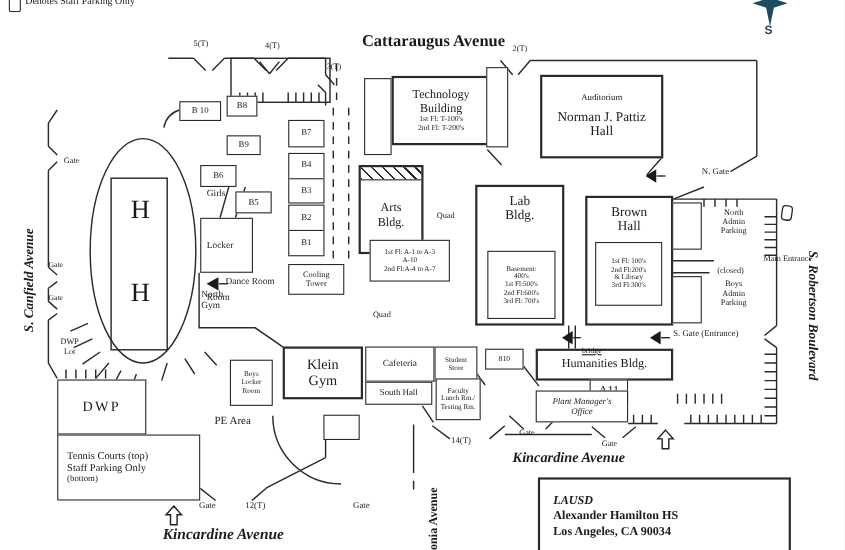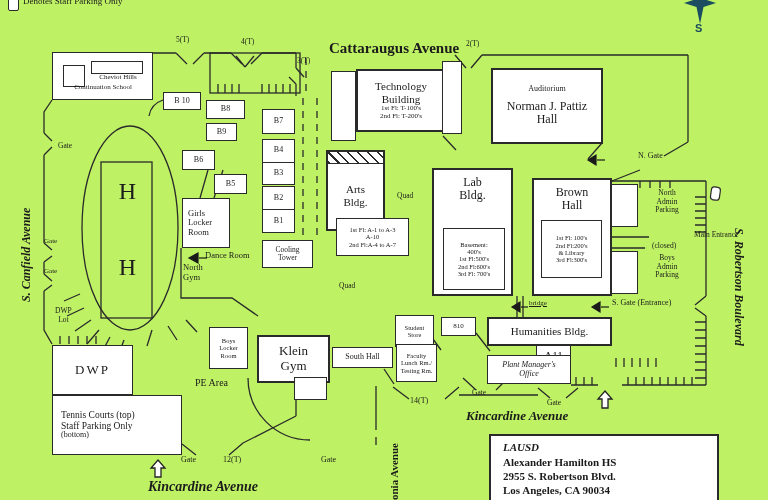--- a/index.html
+++ b/index.html
@@ -1,16 +1,16 @@
 <!DOCTYPE html>
 <html><head>
 <meta charset="utf-8">
 <style>
   html,body{margin:0;padding:0;background:#e8e8e8;}
-  .map{position:relative;width:768px;height:500px;background:#bef264;overflow:hidden;
+  .map{position:relative;width:768px;height:500px;background:#ffffff;overflow:hidden;
        font-family:"Liberation Serif",serif;color:#1b1b1b;}
   svg.lines{position:absolute;left:0;top:0;z-index:1;}
   .b{position:absolute;border:1.4px solid #2a2a2a;background:#fff;box-sizing:border-box;
      display:flex;flex-direction:column;align-items:center;justify-content:center;
      text-align:center;line-height:1.12;z-index:2;}
   .thick{border-width:2px;}
   .split{padding:0;justify-content:stretch;}
   .split>span{flex:1;display:flex;align-items:center;justify-content:center;width:100%;}
   .split>span+span{border-top:1.4px solid #2a2a2a;}
   .lbl{position:absolute;white-space:nowrap;line-height:1.1;z-index:3;}
@@ -93,21 +93,21 @@
 
     <rect x="711" y="187" width="9" height="13" rx="3" fill="#fff" stroke="#2a2a2a" stroke-width="1.2" transform="rotate(8 715 193)"></rect>
 
     <path fill="#1b4c5f" d="M700,-16 L703.5,-1 L716,3 L703.5,7 L700,24 L696.5,7 L684,3 L696.5,-1 Z"></path>
   </svg>
 
   <div class="sq" style="left:8px;top:-2px;width:9px;height:11px;"></div>
   <span class="lbl f9" style="left:23px;top:-3px;">Denotes Staff Parking Only</span>
   <span class="lbl f11 bold sans" style="left:695px;top:22px;color:#1b4c5f;">S</span>
 
-  <span class="lbl f15 bold" style="left:329px;top:40px;">Cattaraugus Avenue</span>
+  <span class="lbl f15 bold" style="left:329px;top:30px;">Cattaraugus Avenue</span>
   <span class="lbl f12 bold ital vup" style="left:20px;top:302px;width:120px;">S. Canfield Avenue</span>
   <span class="lbl f12 bold ital vdn" style="left:745px;top:228px;width:212px;">S. Robertson Boulevard</span>
   <span class="lbl f14 bold ital" style="left:148px;top:479px;">Kincardine Avenue</span>
   <span class="lbl f13 bold ital" style="left:466px;top:409px;">Kincardine Avenue</span>
   <span class="lbl f11 bold vup" style="left:388px;top:500px;width:82px;">onia Avenue</span>
 
   <span class="lbl f75" style="left:176px;top:36px;">5(T)</span>
   <span class="lbl f75" style="left:241px;top:38px;">4(T)</span>
   <span class="lbl f75" style="left:297px;top:57px;">3(T)</span>
   <span class="lbl f75" style="left:466px;top:40px;">2(T)</span>
@@ -125,50 +125,44 @@
   <span class="lbl f75" style="left:472px;top:389px;">Gate</span>
   <span class="lbl f75" style="left:547px;top:399px;">Gate</span>
 
   <span class="lbl f75" style="left:397px;top:192px;">Quad</span>
   <span class="lbl f75" style="left:339px;top:282px;">Quad</span>
   <span class="lbl f10" style="left:195px;top:377px;">PE Area</span>
   <div class="grp f75" style="left:55px;top:307px;">
     <div>DWP</div>
     <div>Lot</div>
   </div>
-  <span class="lbl f7" style="left:529px;top:300px;text-decoration:underline;">bridge</span>
+  <span class="lbl f7" style="left:529px;top:316px;text-decoration:underline;">bridge</span>
   <span class="lbl f85" style="left:205px;top:251px;">Dance Room</span>
   <div class="grp f85" style="left:183px;top:263px;text-align:left;">
     <div>North</div>
     <div>Gym</div>
   </div>
   <div class="grp f75" style="left:645px;top:189px;width:44px;">
     <div>North</div>
     <div>Admin</div>
     <div>Parking</div>
   </div>
   <div class="grp f75" style="left:645px;top:254px;width:44px;">
     <div>Boys</div>
     <div>Admin</div>
     <div>Parking</div>
   </div>
   <span class="hfield" style="left:103px;top:178px;width:49px;text-align:center;">H</span>
   <span class="hfield" style="left:103px;top:254px;width:49px;text-align:center;">H</span>
 
-  <div class="b" style="left:52px;top:52px;width:101px;height:48px;">
-    <span style="position:absolute;left:10px;top:12px;width:20px;height:20px;border:1.3px solid #2a2a2a;"></span>
-    <span style="position:absolute;left:38px;top:8px;width:50px;height:11px;border:1.3px solid #2a2a2a;"></span>
-    <span class="f7" style="position:absolute;left:32px;top:21px;width:66px;">Cheviot Hills</span>
-    <span class="f7" style="position:absolute;left:2px;top:31px;width:96px;">Continuation School</span>
-  </div>
 
   <div class="b f8" style="left:163px;top:92px;width:38px;height:18px;">
       <span>B 10</span>
     </div>
-  <div class="b f8" style="left:206px;top:100px;width:39px;height:19px;">
+  <div class="b f8" style="left:206px;top:87px;width:28px;height:19px;">
       <span>B8</span>
     </div>
   <div class="b f8" style="left:206px;top:123px;width:31px;height:18px;">
       <span>B9</span>
     </div>
   <div class="b f8" style="left:182px;top:150px;width:33px;height:20px;">
       <span>B6</span>
     </div>
   <div class="b f8" style="left:214px;top:150px;width:33px;height:20px;margin-top:24px;">
       <span>B5</span>
@@ -231,37 +225,40 @@
     <span class="f12" style="margin-top:6px;">Brown</span>
     <span class="f12">Hall</span>
   </div>
   <div class="b f65" style="left:541px;top:220px;width:61px;height:58px;">
     <span>1st Fl: 100's</span>
     <span>2nd Fl:200's</span>
     <span>&amp; Library</span>
     <span>3rd Fl:300's</span>
   </div>
 
-  <div class="b f85" style="left:182px;top:198px;width:48px;height:50px;align-items:flex-start;padding-left:5px;text-align:left;">
+  <div class="b f85" style="left:182px;top:198px;width:48px;height:50px;align-items:flex-start;padding-left:5px;text-align:left;gap:38px;">
     <span>Girls</span>
     <span>Locker</span>
     <span>Room</span>
   </div>
 
-  <div class="b thick" style="left:257px;top:315px;width:73px;height:48px;margin-top:20px;">
+  <div class="b thick" style="left:257px;top:315px;width:73px;height:48px;">
     <span class="f13">Klein</span>
     <span class="f13">Gym</span>
   </div>
   <div class="b f65" style="left:209px;top:327px;width:39px;height:42px;">
     <span>Boys</span>
     <span>Locker</span>
     <span>Room</span>
   </div>
   <div class="b" style="left:294px;top:377px;width:33px;height:23px;"></div>
 
+  <div class="b f85" style="left:332px;top:315px;width:63px;height:32px;">
+    <span>Cafeteria</span>
+  </div>
   <div class="b f65" style="left:395px;top:315px;width:39px;height:32px;">
     <span>Student</span>
     <span>Store</span>
   </div>
   <div class="b f8" style="left:332px;top:347px;width:61px;height:21px;">
     <span>South Hall</span>
   </div>
   <div class="b f65" style="left:396px;top:344px;width:41px;height:38px;">
     <span>Faculty</span>
     <span>Lunch Rm./</span>
@@ -290,17 +287,16 @@
   </div>
   <div class="b" style="left:52px;top:395px;width:130px;height:60px;align-items:flex-start;padding-left:8px;text-align:left;">
     <span class="f95">Tennis Courts (top)</span>
     <span class="f95">Staff Parking Only</span>
     <span class="f8">(bottom)</span>
   </div>
 
   <div class="b thick" style="left:489px;top:434px;width:230px;height:70px;align-items:flex-start;padding-left:12px;text-align:left;line-height:1.3;">
     <span class="f11 bold ital">LAUSD</span>
     <span class="f11 bold">Alexander Hamilton HS</span>
-    <span class="f11 bold">2955 S. Robertson Blvd.</span>
     <span class="f11 bold">Los Angeles, CA 90034</span>
   </div>
 
 </div>
 
 </body></html>

